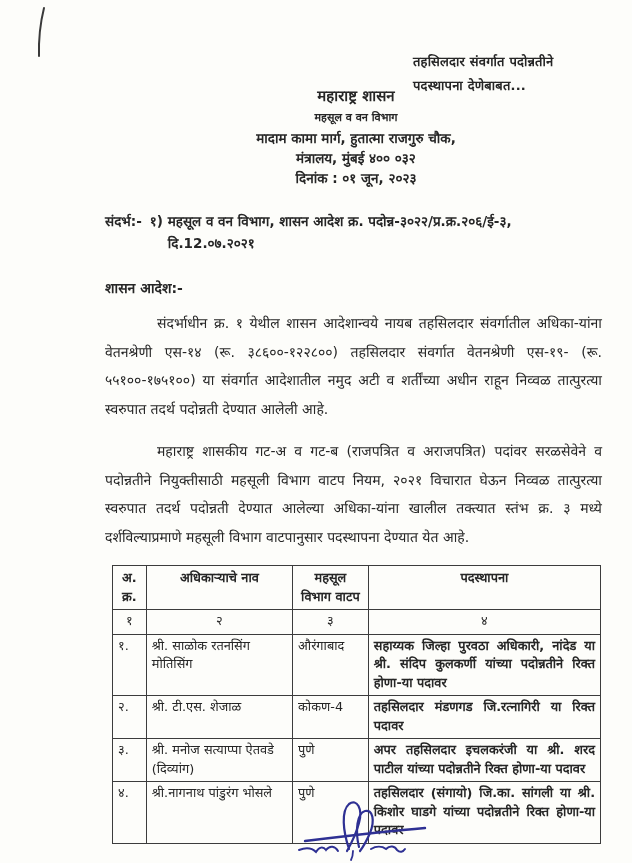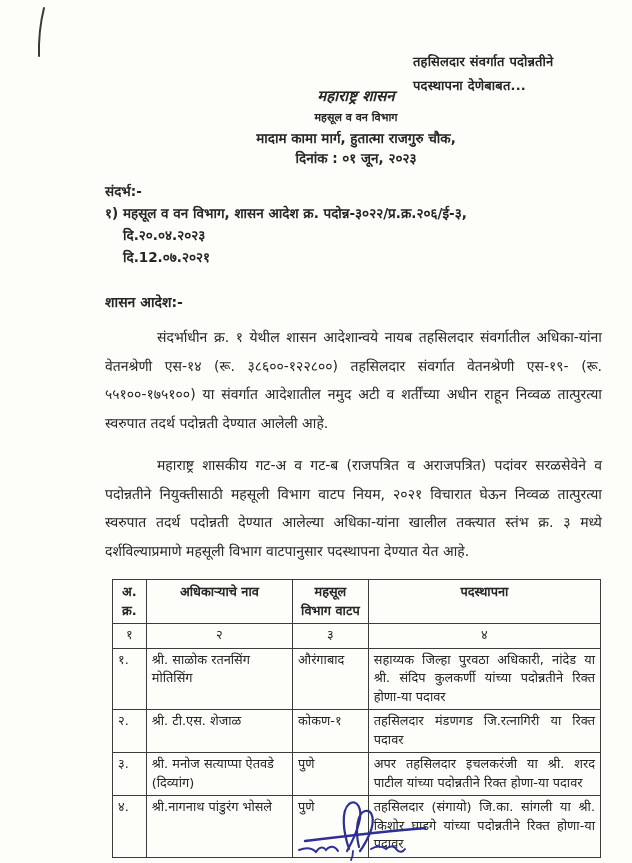--- a/index.html
+++ b/index.html
@@ -21,30 +21,29 @@
     font-size:13px;font-weight:700;line-height:24px;
     text-align:left;letter-spacing:.2px;
   }
   
   .letterhead{
     margin:86px 30px 0 110px;
     text-align:center;
     line-height:20px;
     font-size:13.5px;
   }
-  .letterhead .lh-org{font-size:15px;font-weight:700;line-height:21px;font-style:italic;}
+  .letterhead .lh-org{font-size:15px;font-weight:700;line-height:21px;}
   .letterhead .lh-dept{font-size:11px;font-weight:700;line-height:21px;}
   .letterhead .lh-line{font-weight:600;}
   
   .refs{
-    margin:12px 30px 0 105px;
+    margin:22px 30px 0 105px;
     font-size:13.5px;font-weight:600;
     line-height:22px;
     display:flex;
-    flex-direction:column;
   }
   .refs-label{flex:0 0 auto;font-weight:700;margin-right:8px;}
   .ref-item .ref-date{padding-left:18px;}
   
   .order-heading{
     margin:24px 0 12px 105px;
     font-size:14px;font-weight:700;
   }
   .para{
     margin:11px 30px 0 105px;
@@ -67,21 +66,21 @@
     vertical-align:top;
     padding:2px 5px 3px 5px;
     line-height:18.5px;
   }
   table.posting th{font-weight:700;text-align:center;padding-top:3px;}
   .col-sr{width:33px;}
   .col-name{width:143px;}
   .col-div{width:74px;}
   .col-post{width:227px;}
   td.num-cell{text-align:center;padding:0 2px 1px 2px;line-height:16px;}
-  td.post-cell{text-align:justify;}
+  td.post-cell{text-align:justify;font-weight:bold;}
   td.sr-cell{text-align:left;padding-left:6px;}
   
   .signature{position:absolute;left:283px;top:797px;}
 </style>
 </head>
 <body>
 
 <div class="paper">
 
   <svg class="pen-mark" width="24" height="56" viewBox="0 0 24 56">
@@ -90,29 +89,29 @@
 
   <div class="subject">
     <div>तहसिलदार संवर्गात पदोन्नतीने</div>
     <div>पदस्थापना देणेबाबत...</div>
   </div>
 
   <div class="letterhead">
     <div class="lh-org">महाराष्ट्र शासन</div>
     <div class="lh-dept">महसूल व वन विभाग</div>
     <div class="lh-line">मादाम कामा मार्ग, हुतात्मा राजगुरु चौक,</div>
+    <div class="lh-line">मंत्रालय, मुंबई ४०० ०३२</div>
     <div class="lh-line">दिनांक : ०१ जून, २०२३</div>
   </div>
 
   <div class="refs">
     <span class="refs-label">संदर्भ:-</span>
     <div class="ref-items">
       <div class="ref-item">
         <div>१) महसूल व वन विभाग, शासन आदेश क्र. पदोन्न-३०२२/प्र.क्र.२०६/ई-३,</div>
-        <div class="ref-date">दि.२०.०४.२०२३</div>
       </div>
       <div class="ref-item">
         <div class="ref-date">दि.12.०७.२०२१</div>
       </div>
     </div>
   </div>
 
   <div class="order-heading">शासन आदेश:-</div>
   <p class="para">संदर्भाधीन क्र. १ येथील शासन आदेशान्वये नायब तहसिलदार संवर्गातील अधिका-यांना वेतनश्रेणी एस-१४ (रू. ३८६००-१२२८००)  तहसिलदार संवर्गात वेतनश्रेणी एस-१९- (रू. ५५१००-१७५१००) या संवर्गात आदेशातील नमुद अटी व शर्तींच्या अधीन राहून निव्वळ तात्पुरत्या स्वरुपात तदर्थ पदोन्नती देण्यात आलेली आहे.</p>
   <p class="para para2">महाराष्ट्र शासकीय गट-अ व गट-ब (राजपत्रित व अराजपत्रित) पदांवर सरळसेवेने व पदोन्नतीने नियुक्तीसाठी महसूली विभाग वाटप नियम, २०२१ विचारात घेऊन निव्वळ तात्पुरत्या स्वरुपात तदर्थ पदोन्नती देण्यात आलेल्या अधिका-यांना खालील तक्त्यात स्तंभ क्र. ३ मध्ये दर्शविल्याप्रमाणे महसूली विभाग वाटपानुसार पदस्थापना देण्यात येत आहे.</p>
@@ -142,21 +141,21 @@
     </tr>
     <tr>
       <td class="sr-cell">१.</td>
       <td>श्री. साळोक रतनसिंग मोतिसिंग</td>
       <td>औरंगाबाद</td>
       <td class="post-cell">सहाय्यक जिल्हा पुरवठा अधिकारी, नांदेड या श्री. संदिप कुलकर्णी यांच्या पदोन्नतीने रिक्त होणा-या पदावर</td>
     </tr>
     <tr>
       <td class="sr-cell">२.</td>
       <td>श्री. टी.एस. शेजाळ</td>
-      <td>कोकण-१</td>
+      <td>कोकण-4</td>
       <td class="post-cell">तहसिलदार मंडणगड जि.रत्नागिरी या रिक्त पदावर</td>
     </tr>
     <tr>
       <td class="sr-cell">३.</td>
       <td>श्री. मनोज सत्याप्पा ऐतवडे (दिव्यांग)</td>
       <td>पुणे</td>
       <td class="post-cell">अपर तहसिलदार इचलकरंजी या श्री. शरद पाटील यांच्या पदोन्नतीने रिक्त होणा-या पदावर</td>
     </tr>
     <tr>
       <td class="sr-cell">४.</td>

